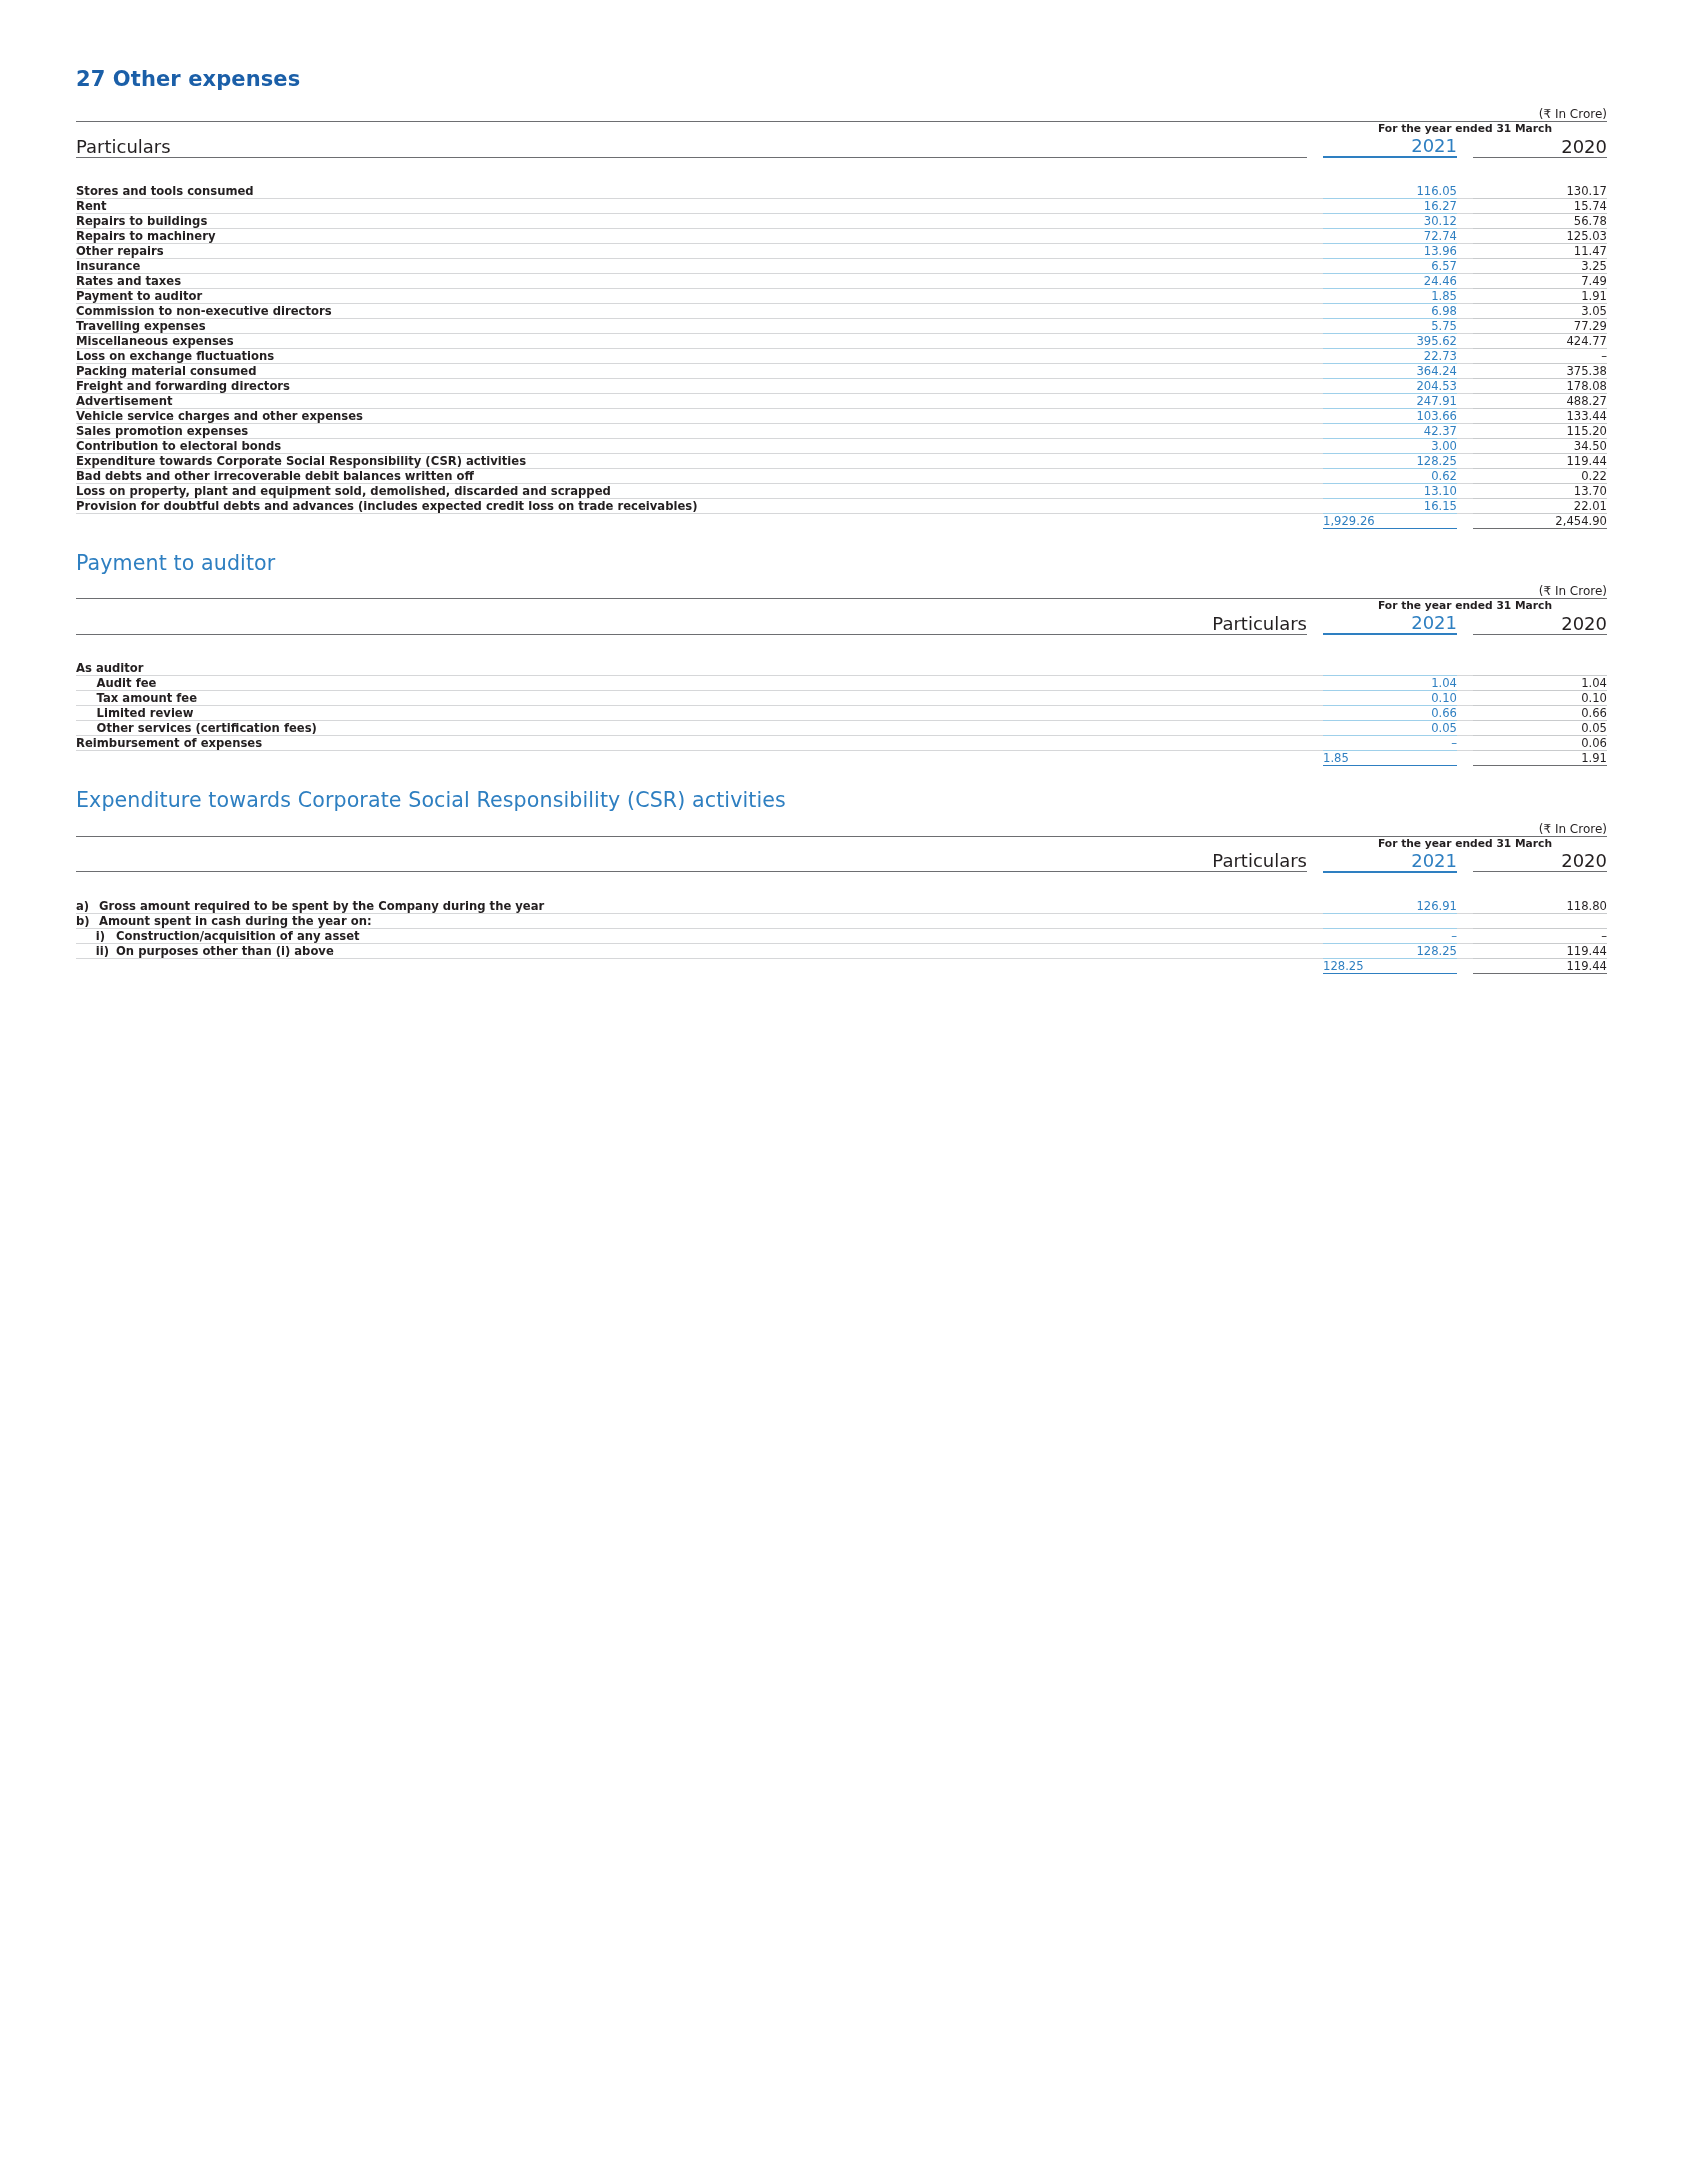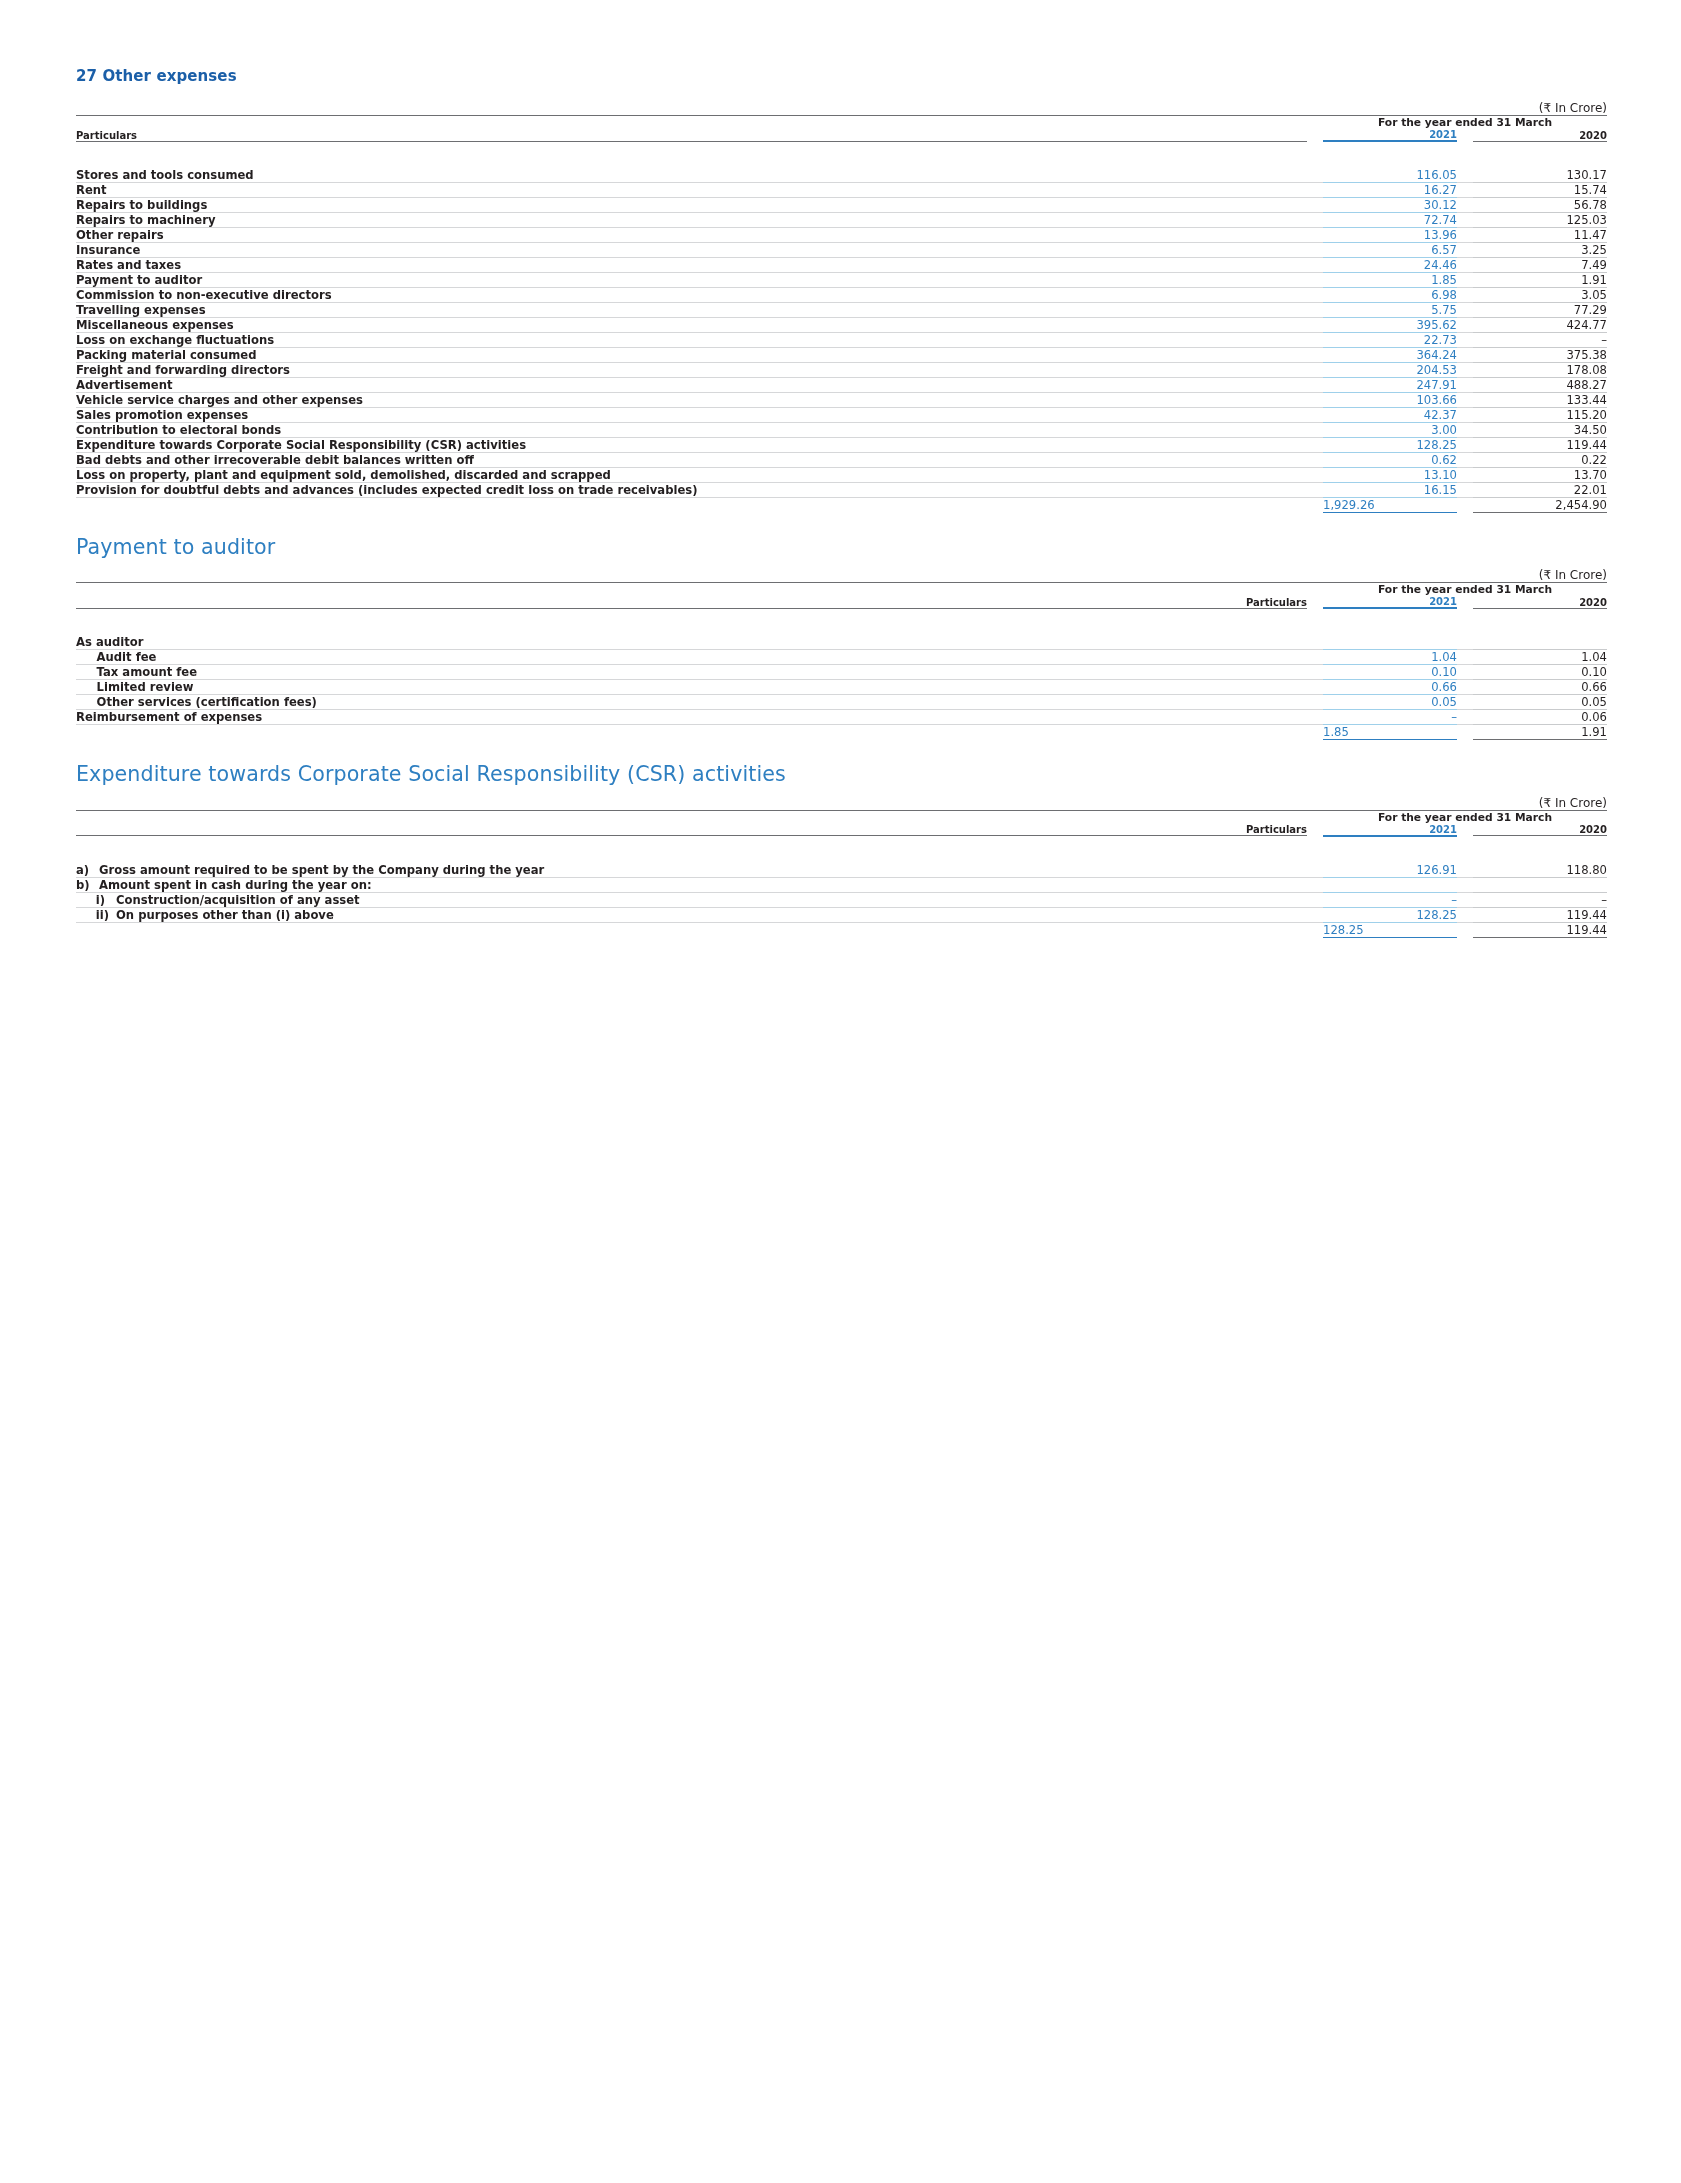--- a/index.html
+++ b/index.html
@@ -25,21 +25,21 @@
   }
   .content {
     position: absolute;
     left: 76px;
     top: 67px;
     width: 1531px;
   }
 
   
   h1.section-title {
-    font-size: 15px;
+    font-size: 21px;
     font-weight: bold;
     color: #1b5fa8;
     margin: 0 0 16px 0;
     letter-spacing: 0.1px;
   }
   h2.sub-title {
     font-size: 20.6px;
     font-weight: normal;
     color: #2e7fc1;
     margin: 21.5px 0 9.8px 0;
@@ -67,22 +67,22 @@
     padding-bottom: 2.7px;
   }
 
   .period-head td {
     text-align: center;
     font-size: 10.7px;
     font-weight: bold;
     padding: 5.4px 0 4.5px 0;
   }
   .hdr-row td {
-    font-size: 10px;
-    font-weight: bold;
+    font-size: 18px;
+    font-weight: normal;
     padding: 6.3px 0 5.4px 0;
   }
   .hdr-row td.num { text-align: right; }
   .hdr-row td.num.y1 { color: #2e7fc1; }
 
   .data-row td {
     padding: 7.2px 0 6.7px 0;
     font-size: 11.6px;
   }
   .data-row td.label { color: #231f20; font-weight: bold; }

